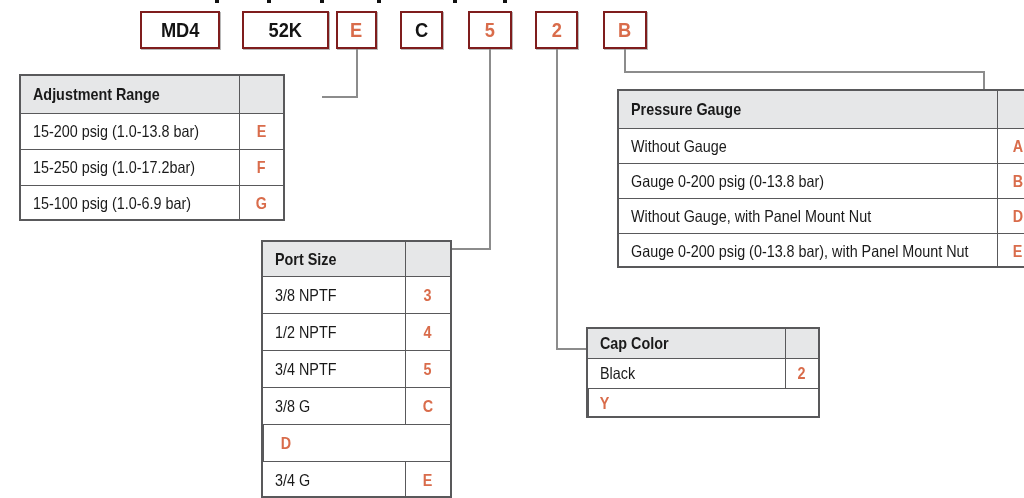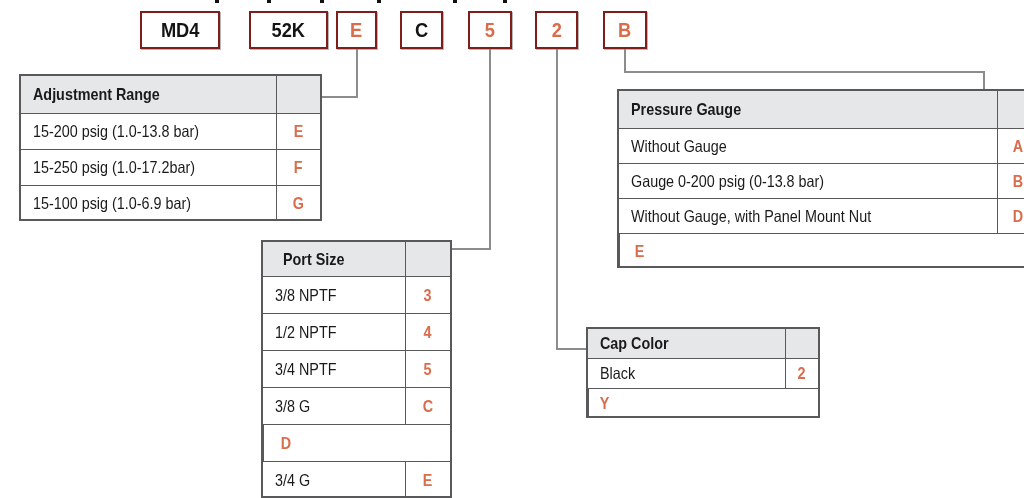--- a/index.html
+++ b/index.html
@@ -31,28 +31,28 @@
   }
   .trow{display:flex;box-sizing:border-box;flex:0 0 auto;}
   .trow + .trow{border-top:1px solid #59595b;}
   .hdr{background:#e6e7e8;font-weight:bold;font-size:17px;}
   .lbl{flex:1 1 auto;display:flex;align-items:center;padding-left:12px;font-size:16.5px;box-sizing:border-box;overflow:hidden;}
   .codecell{flex:0 0 auto;border-left:1px solid #59595b;display:flex;align-items:center;justify-content:center;
     color:#d96c4b;font-weight:bold;font-size:16.5px;box-sizing:border-box;}
   .hdr .codecell{color:transparent;}
 
   
-  #tbl-adjustment-range{left:19px;top:74px;width:303px;height:147px;}
+  #tbl-adjustment-range{left:19px;top:74px;width:266px;height:147px;}
   #tbl-adjustment-range .trow{height:36px;}
   #tbl-adjustment-range .hdr{height:37px;}
   #tbl-adjustment-range .codecell{width:44px;}
 
   #tbl-port-size{left:261px;top:240px;width:191px;height:258px;}
   #tbl-port-size .trow{height:37px;}
-  #tbl-port-size .hdr{height:34px;padding-left:8px;}
+  #tbl-port-size .hdr{height:34px;}
   #tbl-port-size .codecell{width:45px;}
 
   #tbl-pressure-gauge{left:617px;top:89px;width:423px;height:179px;}
   #tbl-pressure-gauge .trow{height:35px;}
   #tbl-pressure-gauge .hdr{height:37px;}
   #tbl-pressure-gauge .codecell{width:41px;}
 
   #tbl-cap-color{left:586px;top:327px;width:234px;height:91px;}
   #tbl-cap-color .trow{height:30px;}
   #tbl-cap-color .hdr{height:29px;text-align:center;}
@@ -69,21 +69,21 @@
   <div class="remnant" style="left:215px"></div>
   <div class="remnant" style="left:267px"></div>
   <div class="remnant" style="left:320px"></div>
   <div class="remnant" style="left:377px"></div>
   <div class="remnant" style="left:453px"></div>
   <div class="remnant" style="left:503px"></div>
 
   <div class="pnbox black" style="left:140px;width:80px">
       <span class="cxc">MD4</span>
     </div>
-  <div class="pnbox black" style="left:249px;width:79px">
+  <div class="pnbox black" style="left:242px;width:87px">
       <span class="cxc">52K</span>
     </div>
   <div class="pnbox orange" style="left:336px;width:41px">
       <span class="cxc">E</span>
     </div>
   <div class="pnbox black" style="left:400px;width:43px">
       <span class="cxc">C</span>
     </div>
   <div class="pnbox orange" style="left:468px;width:44px">
       <span class="cxc">5</span>
@@ -220,20 +220,23 @@
     </div>
     <div class="trow">
       <div class="lbl">
           <span class="cx">Without Gauge, with Panel Mount Nut</span>
         </div>
       <div class="codecell">
           <span class="cxc">D</span>
         </div>
     </div>
     <div class="trow">
+      <div class="lbl">
+          <span class="cx">Gauge 0-200 psig (0-13.8 bar),  with Panel Mount Nut</span>
+        </div>
       <div class="codecell">
           <span class="cxc">E</span>
         </div>
     </div>
   </div>
 
   <div class="tbl" id="tbl-cap-color">
     <div class="trow hdr">
       <div class="lbl">
           <span class="cx">Cap Color</span>

